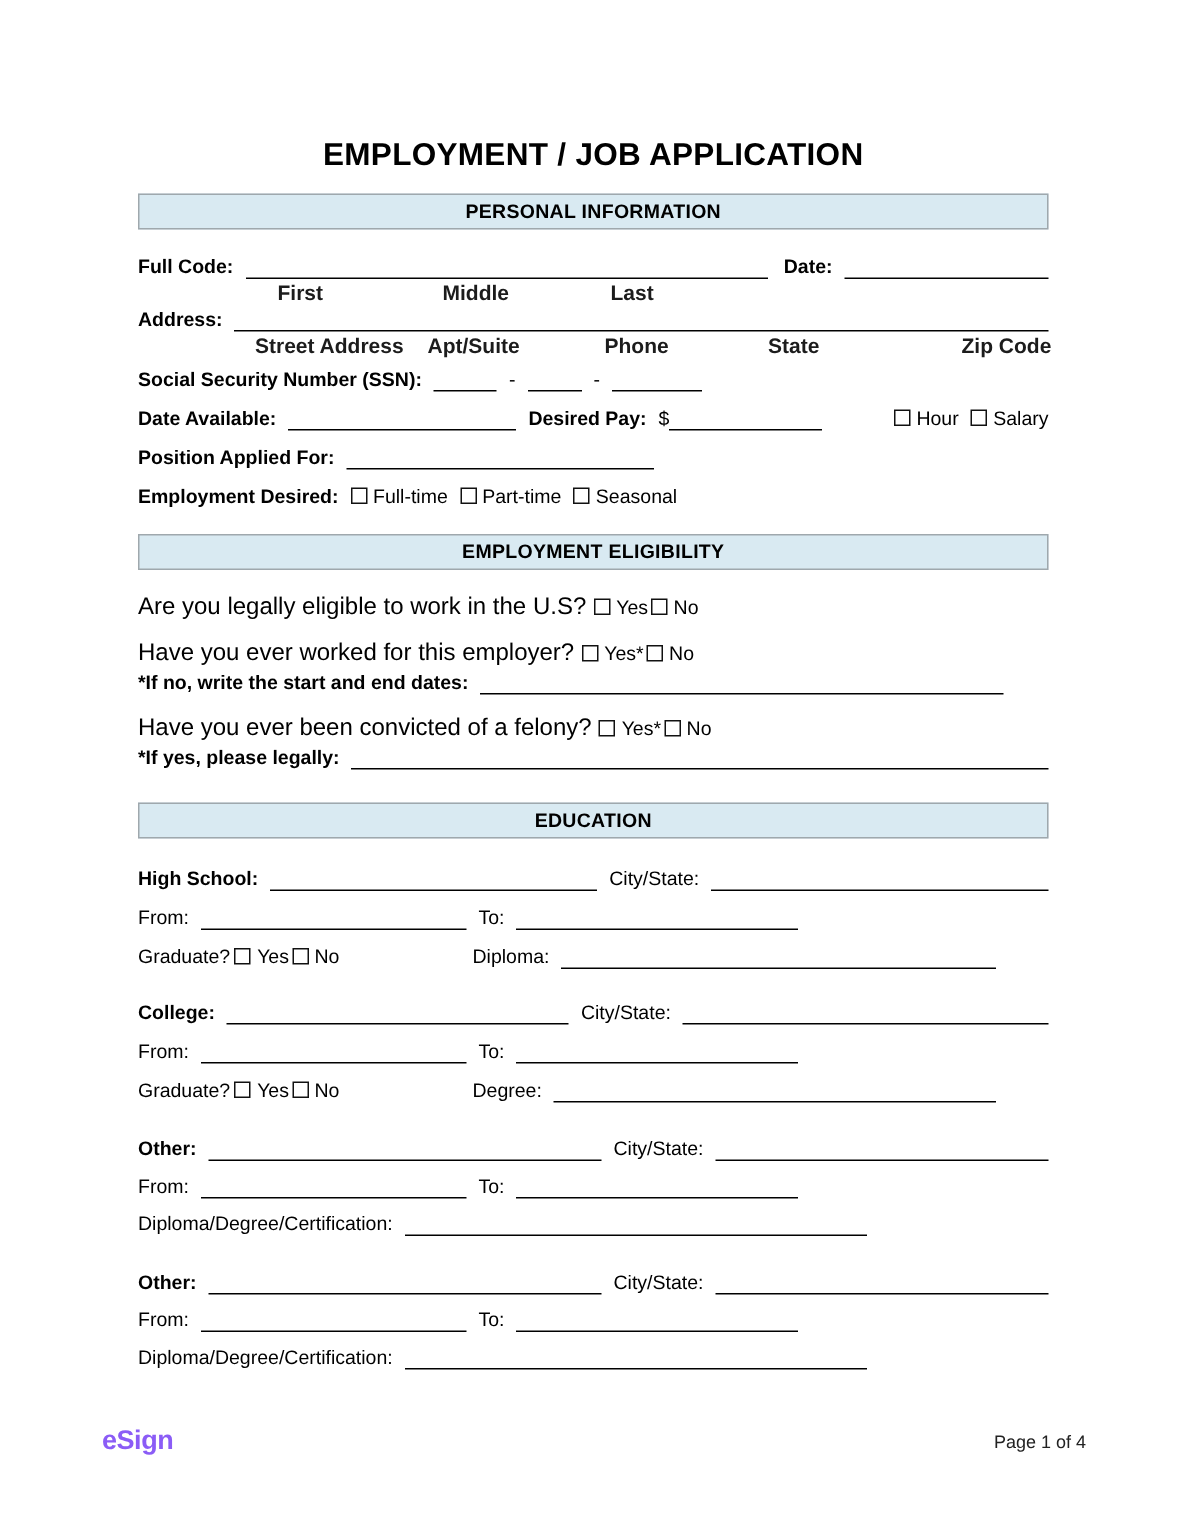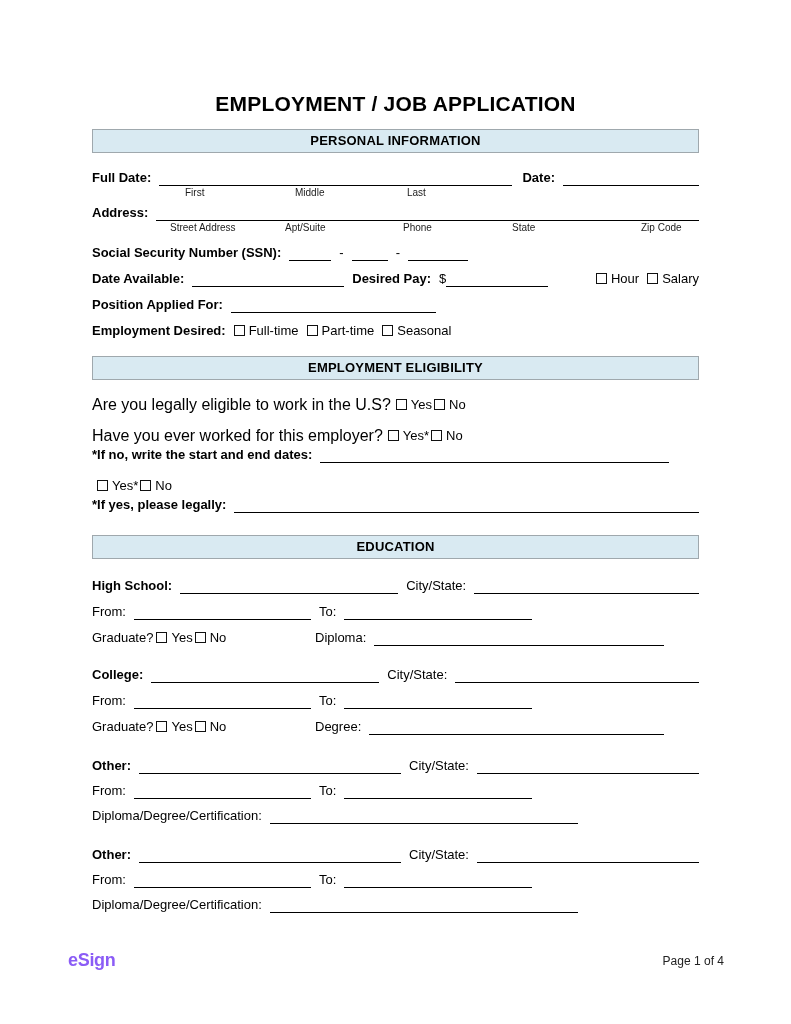--- a/index.html
+++ b/index.html
@@ -16,21 +16,21 @@
   }
   .section-bar {
     background:#d9eaf2; border:1px solid #9fa8ad; height:24px;
     text-align:center; font-weight:700; font-size:13px; line-height:22px;
     letter-spacing:.2px;
   }
   .row { display:flex; align-items:flex-end; font-size:13px; line-height:17px; }
   .b { font-weight:700; }
   .ln { display:inline-block; border-bottom:1.5px solid #000; height:15px; }
   .grow { flex:1; }
-  .sublabels { position:relative; height:13px; font-size:10px; color:#1c1c1c; }
+  .sublabels { position:relative; height:13px; font-size:14px; color:#1c1c1c;font-weight:bold; }
   .sublabels span { position:absolute; top:0; white-space:nowrap; }
   .cb {
     display:inline-block; width:11px; height:11px; border:1.5px solid #111;
     background:#fff; vertical-align:-1px; margin-right:4px; flex:none;
   }
   .opt { display:inline-flex; align-items:center; white-space:nowrap; font-size:13px; }
   .gap8 { margin-left:8px; } .gap10 { margin-left:10px; } .gap18 { margin-left:18px; }
   .mt16 { margin-top:16px; } .mt14 { margin-top:14px; } .mt9 { margin-top:9px; }
   .mt8 { margin-top:8px; } .mt4 { margin-top:4px; } .mt2 { margin-top:2px; }
   .mt1 { margin-top:1px; } .mt17 { margin-top:17px; } .mt22 { margin-top:22px; }
@@ -49,21 +49,21 @@
 <body>
 
 <div class="page">
   <div class="content">
 
     <div class="doc-title">EMPLOYMENT / JOB APPLICATION</div>
 
     <div class="section-bar">PERSONAL INFORMATION</div>
 
     <div class="row mt16">
-      <span class="b lbl">Full Date:</span>
+      <span class="b lbl">Full Code:</span>
       <span class="ln grow gap8"></span>
       <span class="b lbl gap10">Date:</span>
       <span class="ln gap8" style="width:136px"></span>
     </div>
     <div class="sublabels mt1">
       <span style="left:93px">First</span>
       <span style="left:203px">Middle</span>
       <span style="left:315px">Last</span>
     </div>
 
@@ -150,20 +150,21 @@
         <span class="cb"></span>
         <span>No</span>
       </span>
     </div>
     <div class="row mt2" style="margin-right:30px">
       <span class="b lbl">*If no, write the start and end dates:</span>
       <span class="ln grow gap8"></span>
     </div>
 
     <div class="row mt14">
+      <span class="q">Have you ever been convicted of a felony?</span>
       <span class="opt" style="margin-left:5px">
         <span class="cb"></span>
         <span>Yes*</span>
       </span>
       <span class="opt" style="margin-left:2px">
         <span class="cb"></span>
         <span>No</span>
       </span>
     </div>
     <div class="row mt2">

